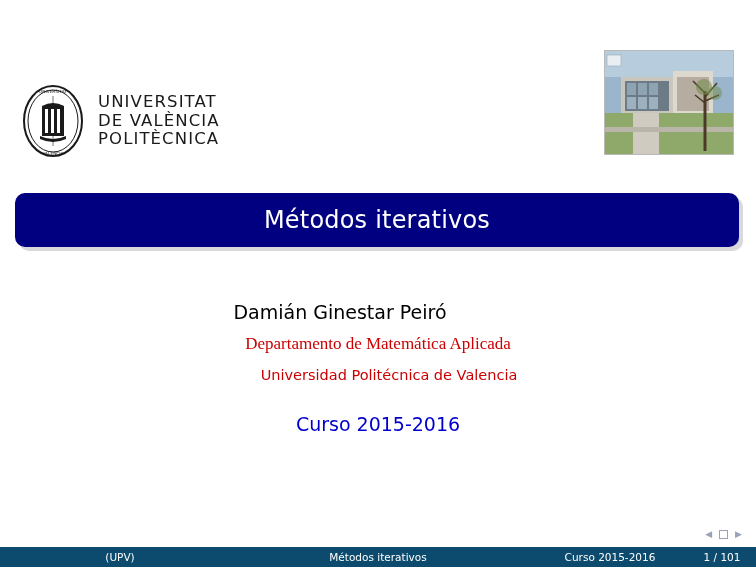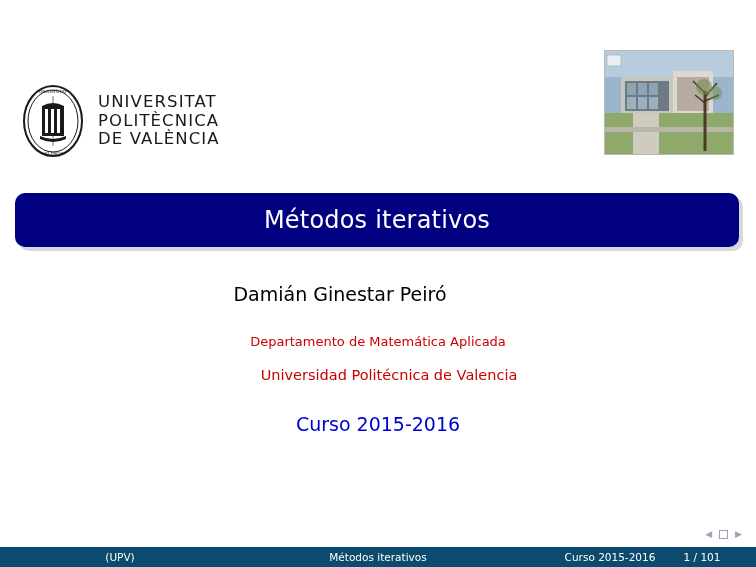--- a/index.html
+++ b/index.html
@@ -91,34 +91,35 @@
     font-size: 24px;
     font-family: "DejaVu Sans", sans-serif;
     font-weight: 400;
     letter-spacing: 0.2px;
   }
 
   
   .author {
     position: absolute;
     left: 0;
-    top: 283px;
+    top: 301px;
     width: 680px;
     text-align: center;
     font-size: 19px;
     color: #000000;
   }
   .dept {
     position: absolute;
     left: 0;
     top: 334px;
     width: 756px;
     text-align: center;
-    font-size: 13px;
+    font-size: 17px;
     color: #cc0000;
+    font-family: Liberation Serif, serif;
   }
   .univ {
     position: absolute;
     left: 0;
     top: 367px;
     width: 756px;
     text-align: center;
     font-size: 14.5px;
     color: #cc0000;
     padding-left: 11px;
@@ -165,21 +166,21 @@
   }
   .footer .seg {
     position: absolute;
     top: 4px;
     text-align: center;
     white-space: nowrap;
   }
   .footer .seg-inst { left: 60px; width: 120px; }
   .footer .seg-title { left: 258px; width: 240px; }
   .footer .seg-course { left: 530px; width: 160px; }
-  .footer .seg-page { left: 672px; width: 60px; }
+  .footer .seg-page { left: 692px; width: 60px; }
 </style>
 </head>
 <body>
 
 <div class="slide">
 
   <div class="logo-block">
     <div class="crest">
       <svg width="62" height="74" viewBox="0 0 62 74">
         <ellipse cx="31" cy="37" rx="29" ry="35" fill="none" stroke="#1a1a1a" stroke-width="2"></ellipse>
@@ -190,22 +191,22 @@
         <rect x="29" y="25" width="3" height="24" fill="#ffffff"></rect>
         <rect x="35" y="25" width="3" height="24" fill="#ffffff"></rect>
         <path d="M20 22 Q31 16 42 22" fill="#1a1a1a"></path>
         <path d="M18 52 Q31 58 44 52 L44 55 Q31 61 18 55 Z" fill="#1a1a1a"></path>
         <text x="31" y="9" font-size="4.3" fill="#1a1a1a" text-anchor="middle" font-family="DejaVu Sans, sans-serif">UNIVERSITAT</text>
         <text x="31" y="71" font-size="4.3" fill="#1a1a1a" text-anchor="middle" font-family="DejaVu Sans, sans-serif">VALÈNCIA</text>
       </svg>
     </div>
     <div class="uni-wordmark">
       <div>UNIVERSITAT</div>
+      <div>DE VALÈNCIA</div>
       <div>POLITÈCNICA</div>
-      <div>DE VALÈNCIA</div>
     </div>
   </div>
 
   <div class="photo">
     <svg width="128" height="103" viewBox="0 0 128 103">
       <rect x="0" y="0" width="128" height="62" fill="#9bb6cc"></rect>
       <rect x="0" y="0" width="128" height="26" fill="#b7cdde"></rect>
       <rect x="2" y="4" width="14" height="11" fill="#e8eef2" stroke="#9aa8b2" stroke-width="0.6"></rect>
       <rect x="16" y="26" width="52" height="40" fill="#c9c6bd"></rect>
       <rect x="20" y="30" width="44" height="30" fill="#6d7b86"></rect>

